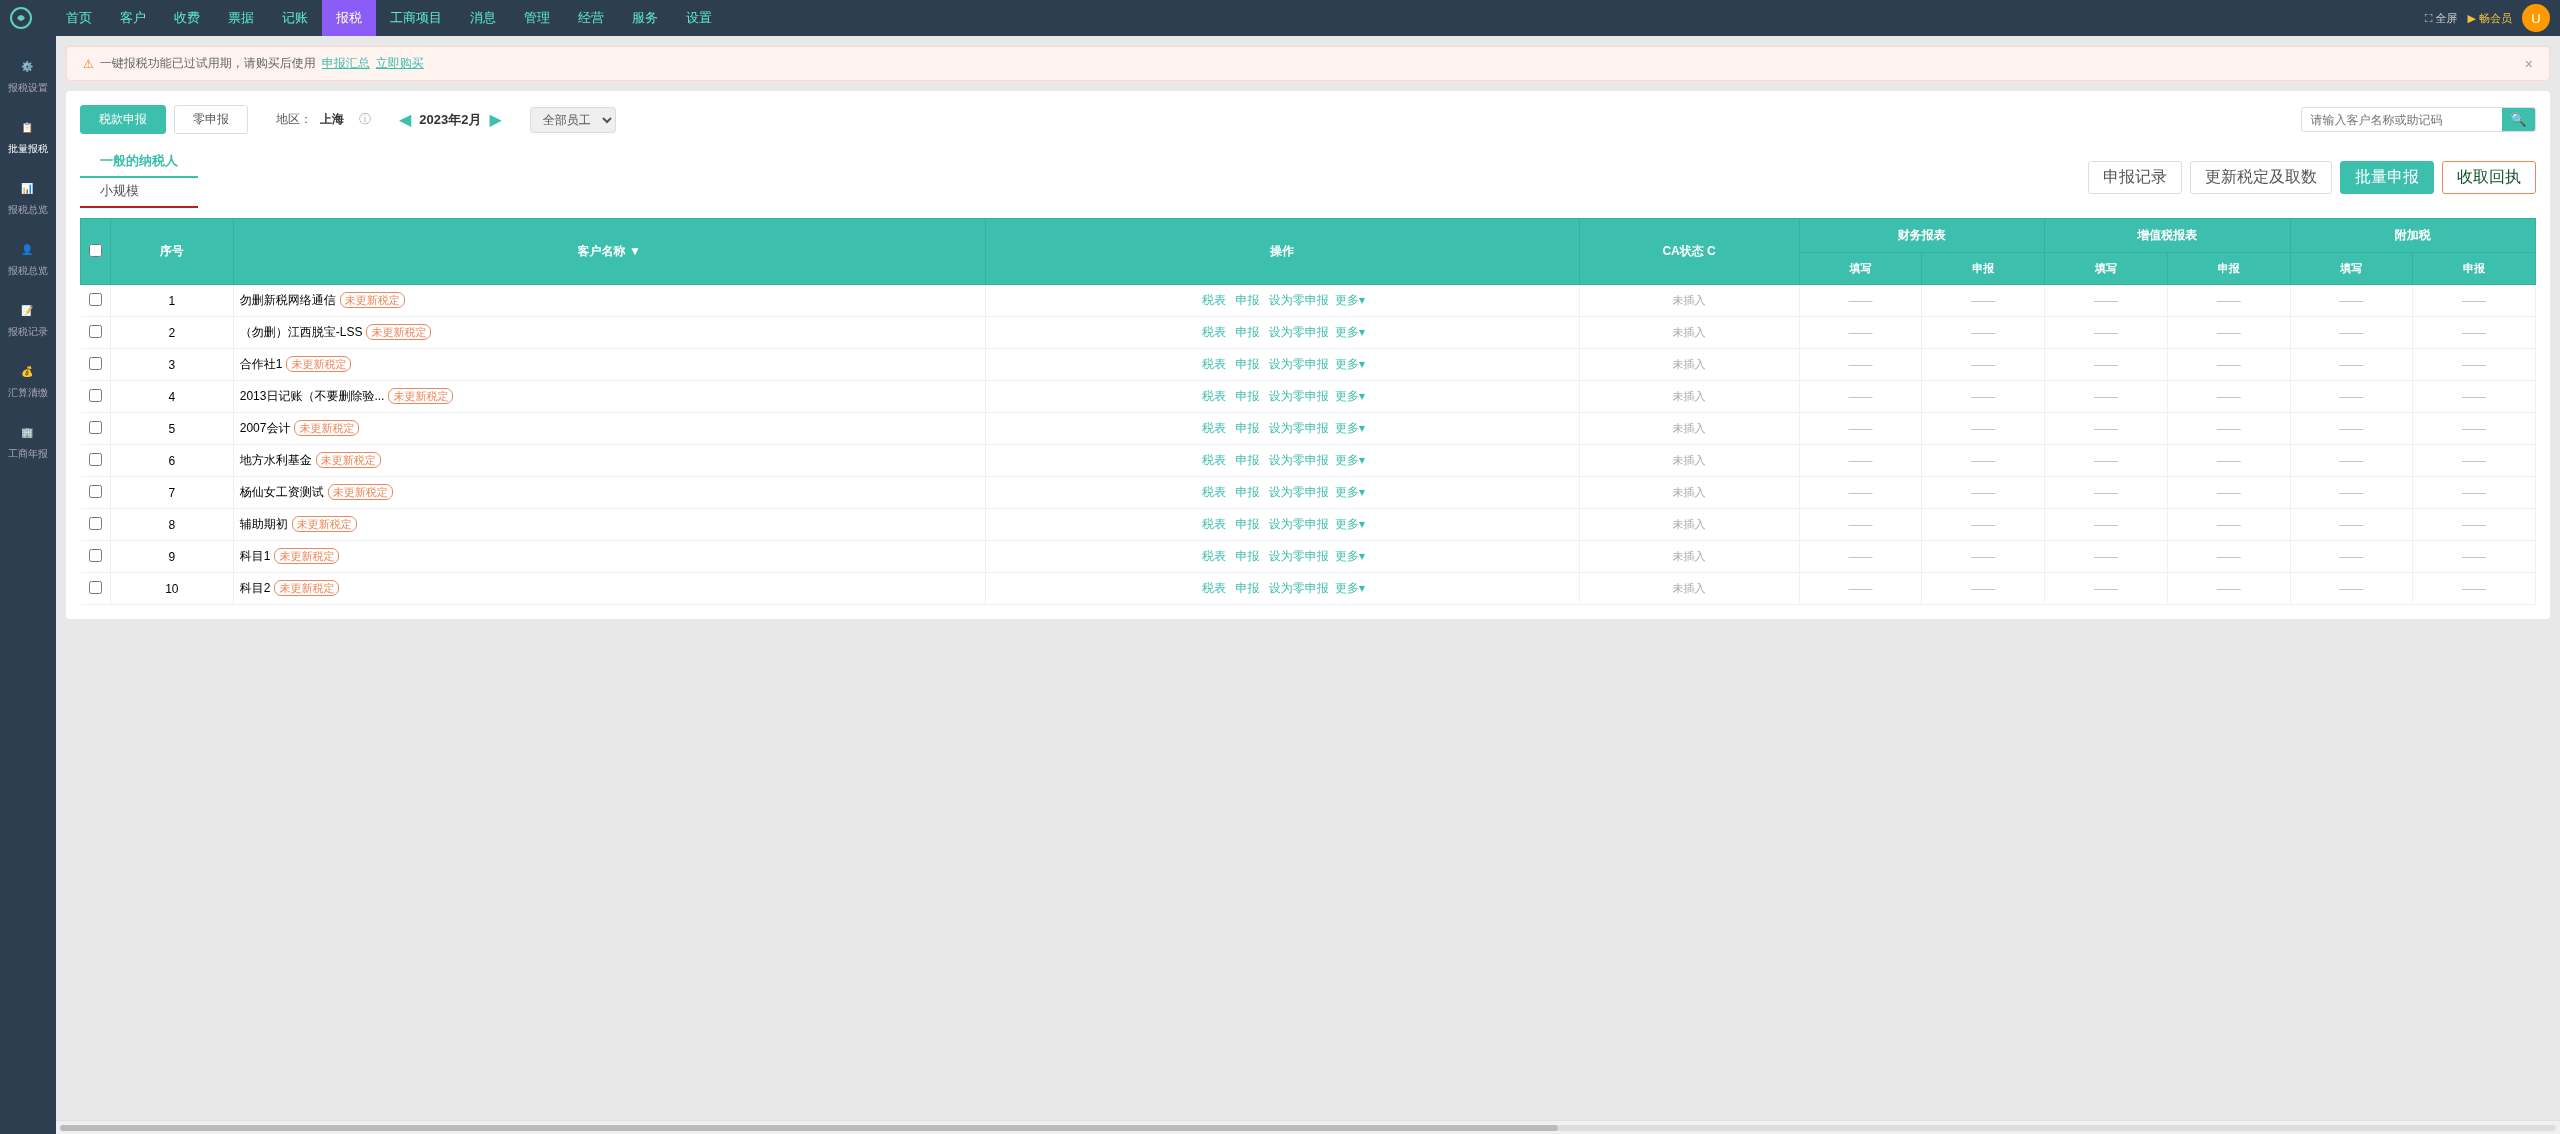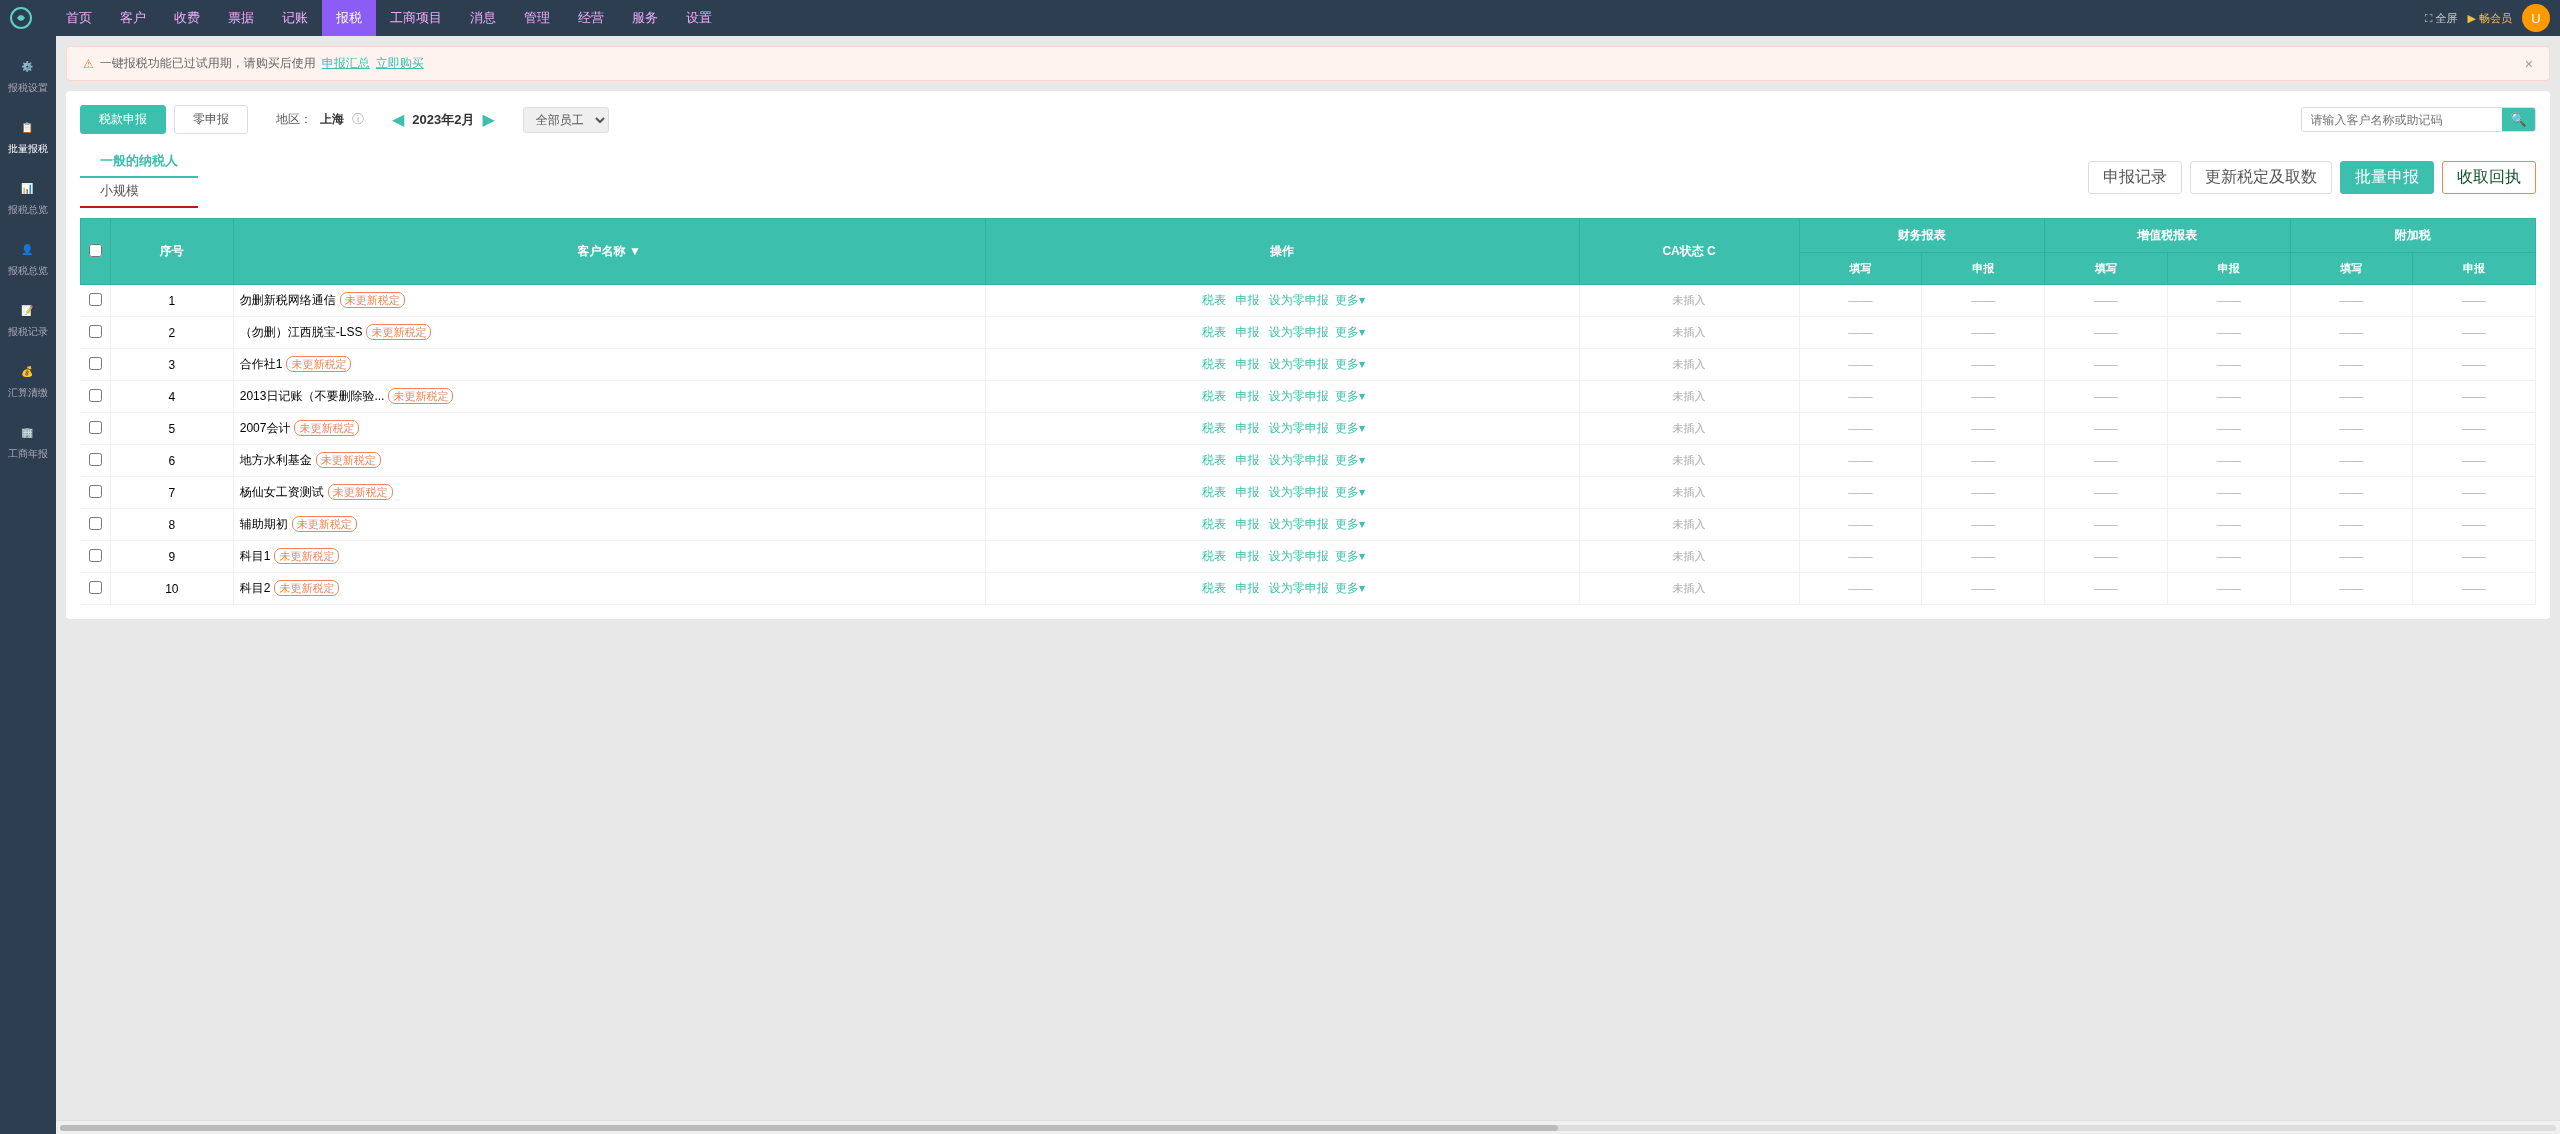--- a/index.html
+++ b/index.html
@@ -2,21 +2,21 @@
 <html><head>
   <meta charset="utf-8">
   <style>
     * { box-sizing: border-box; margin: 0; padding: 0; }
     body { font-family: 'Microsoft YaHei', Arial, sans-serif; font-size: 12px; background: #e8e8e8; display: flex; flex-direction: column; height: 100vh; overflow: hidden; }
 
     
     .top-nav { background: #2d3e50; height: 36px; display: flex; align-items: center; padding: 0 10px; flex-shrink: 0; }
     .top-nav-logo { color: #5fcfbf; font-size: 18px; margin-right: 20px; display: flex; align-items: center; }
     .top-nav-items { display: flex; align-items: center; flex: 1; }
-    .top-nav-item { color: #f0abfc; padding: 0 14px; height: 36px; display: flex; align-items: center; cursor: pointer; font-size: 13px; }
+    .top-nav-item { color: #5eead4; padding: 0 14px; height: 36px; display: flex; align-items: center; cursor: pointer; font-size: 13px; }
     .top-nav-item.active { background: #8b5cf6; color: #fff; }
     .top-nav-right { display: flex; align-items: center; gap: 10px; color: #ccc; font-size: 12px; }
     .top-nav-right span { cursor: pointer; }
 
     
     .main-layout { display: flex; flex: 1; overflow: hidden; }
 
     
     .sidebar { width: 56px; background: #2d3e50; display: flex; flex-direction: column; align-items: center; padding-top: 8px; flex-shrink: 0; }
     .sidebar-item { display: flex; flex-direction: column; align-items: center; color: #aab; padding: 10px 0; cursor: pointer; width: 100%; text-align: center; font-size: 10px; gap: 3px; }
@@ -37,21 +37,21 @@
     .banner-close { cursor: pointer; color: #999; font-size: 14px; }
 
     
     .white-card { background: #fff; border-radius: 4px; padding: 14px; }
 
     
     .tab-row { display: flex; align-items: center; gap: 8px; margin-bottom: 12px; }
     .tab-btn { padding: 5px 18px; border-radius: 3px; border: 1px solid #ddd; background: #fff; cursor: pointer; font-size: 12px; color: #555; }
     .tab-btn.active { background: #3dbfad; color: #fff; border-color: #3dbfad; }
     .region-label { color: #555; font-size: 12px; margin-left: 20px; }
-    .region-val { color: #333; font-weight: bold; margin-right: 0; }
+    .region-val { color: #333; font-weight: bold; margin-right: 7px; }
     .info-icon { color: #aaa; cursor: pointer; }
     .date-nav { display: flex; align-items: center; gap: 8px; margin-left: 20px; }
     .date-nav-btn { background: none; border: none; cursor: pointer; color: #3dbfad; font-size: 16px; }
     .date-display { color: #333; font-size: 13px; font-weight: bold; }
     .staff-select { margin-left: 20px; padding: 4px 8px; border: 1px solid #ddd; border-radius: 3px; font-size: 12px; color: #555; cursor: pointer; }
     .search-box { margin-left: auto; display: flex; align-items: center; border: 1px solid #ddd; border-radius: 3px; overflow: hidden; }
     .search-input { border: none; outline: none; padding: 4px 8px; font-size: 12px; width: 200px; }
     .search-btn { background: #3dbfad; border: none; color: #fff; padding: 4px 8px; cursor: pointer; }
 
     

